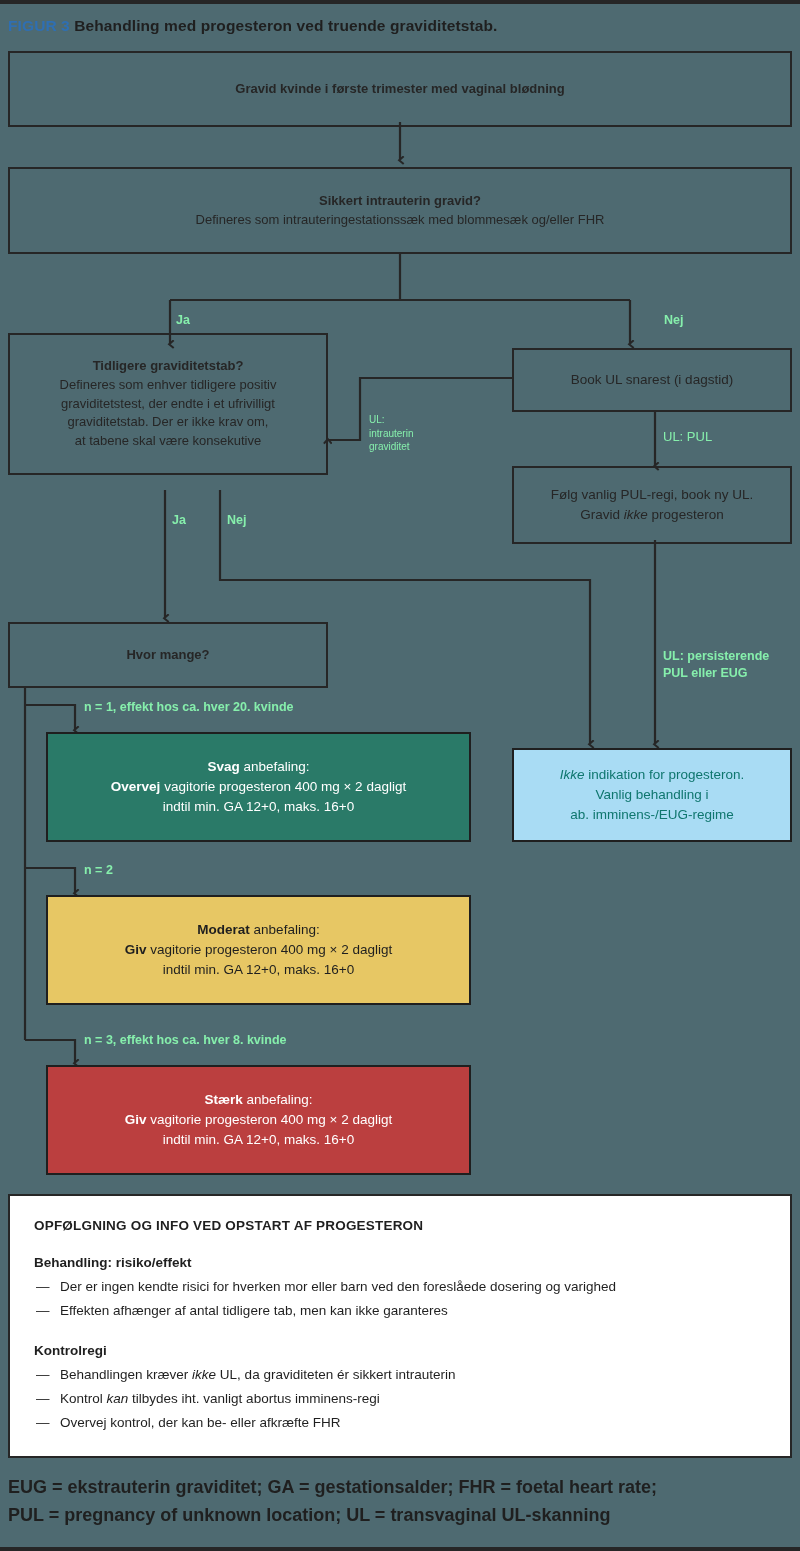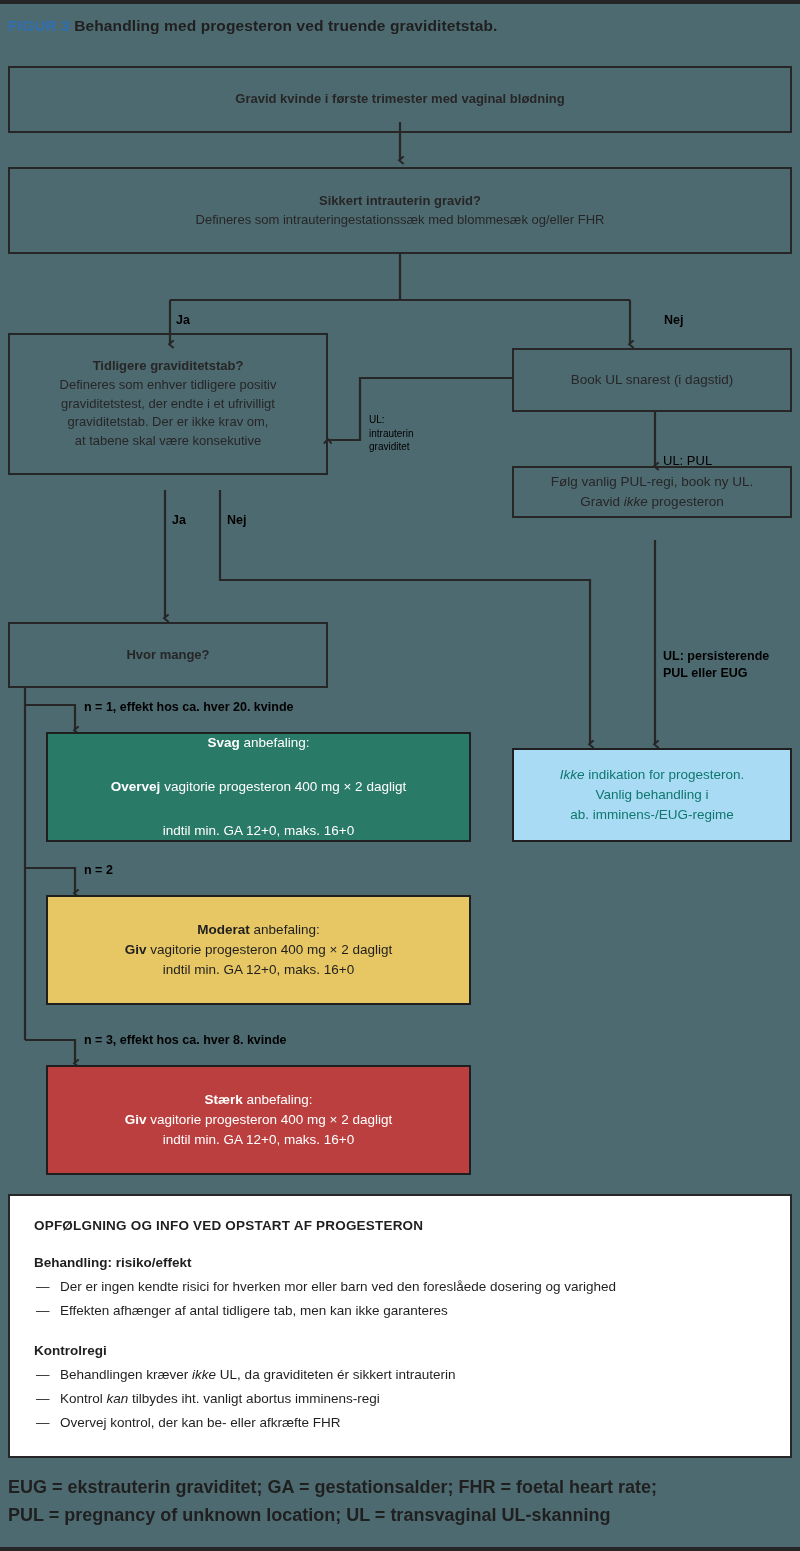--- a/index.html
+++ b/index.html
@@ -38,29 +38,29 @@
     display:flex;flex-direction:column;
     align-items:center;justify-content:center;
     text-align:center;
     font-size:13px;
     line-height:1.45;
     padding:6px 10px;
     background:transparent;
   }
   .box .hd{font-weight:bold;}
   .box .ln{display:block;}
-  .b-green{background:#2a7a68;color:#ffffff;border-color:#1f1f1f;gap:24px;}
+  .b-green{background:#2a7a68;color:#ffffff;border-color:#1f1f1f;}
   .b-yellow{background:#e7c764;color:#1f1f1f;border-color:#1f1f1f;}
   .b-red{background:#bb3f3f;color:#ffffff;border-color:#1f1f1f;}
   .b-blue{background:#a9dcf4;color:#0f766e;border-color:#1f1f1f;}
   .rec{font-size:13.5px;line-height:1.5;}
 
   
   .elabel{
-    position:absolute;font-size:12.5px;font-weight:bold;color:#000000;
+    position:absolute;font-size:12.5px;font-weight:bold;color:#86efac;
     line-height:1.35;white-space:pre-line;
   }
   .elabel.plain{font-weight:normal;}
 
   
   .panel{
     position:absolute;left:8px;top:1194px;width:784px;height:264px;
     background:#ffffff;border:2px solid #262626;box-sizing:border-box;
     padding:22px 24px 10px 24px;
     color:#1f1f1f;
@@ -120,42 +120,42 @@
 
       <path d="M655,540 L655,744" marker-end="url(#ah)"></path>
 
       <path d="M25,688 L25,1040"></path>
       <path d="M25,705 L75,705 L75,730" marker-end="url(#ah)"></path>
       <path d="M25,868 L75,868 L75,893" marker-end="url(#ah)"></path>
       <path d="M25,1040 L75,1040 L75,1063" marker-end="url(#ah)"></path>
     </g>
   </svg>
 
-  <div class="box" style="left:8px;top:66px;width:784px;height:67px;">
+  <div class="box" style="left:8px;top:51px;width:784px;height:76px;">
     <span class="hd">Gravid kvinde i første trimester med vaginal blødning</span>
   </div>
 
   <div class="box" style="left:8px;top:167px;width:784px;height:87px;">
     <span class="hd">Sikkert intrauterin gravid?</span>
     <span class="ln">Defineres som intrauteringestationssæk med blommesæk og/eller FHR</span>
   </div>
 
   <div class="box" style="left:8px;top:333px;width:320px;height:142px;">
     <span class="hd">Tidligere graviditetstab?</span>
     <span class="ln">Defineres som enhver tidligere positiv</span>
     <span class="ln">graviditetstest, der endte i et ufrivilligt</span>
     <span class="ln">graviditetstab. Der er ikke krav om,</span>
     <span class="ln">at tabene skal være konsekutive</span>
   </div>
 
   <div class="box" style="left:512px;top:348px;width:280px;height:64px;font-size:13.5px;text-align:center;">
     <span class="ln">Book UL snarest (i dagstid)</span>
   </div>
 
-  <div class="box" style="left:512px;top:466px;width:280px;height:52px;font-size:13.5px;">
+  <div class="box" style="left:512px;top:466px;width:280px;height:78px;font-size:13.5px;">
     <span class="ln">Følg vanlig PUL-regi, book ny UL.</span>
     <span class="ln"><span>Gravid </span><em>ikke</em><span> progesteron</span></span>
   </div>
 
   <div class="box" style="left:8px;top:622px;width:320px;height:66px;">
     <span class="hd">Hvor mange?</span>
   </div>
 
   <div class="box b-green rec" style="left:46px;top:732px;width:425px;height:110px;">
     <span class="ln"><b>Svag</b><span> anbefaling:</span></span>
@@ -179,21 +179,21 @@
     <span class="ln"><b>Stærk</b><span> anbefaling:</span></span>
     <span class="ln"><b>Giv</b><span> vagitorie progesteron 400 mg × 2 dagligt</span></span>
     <span class="ln">indtil min. GA 12+0, maks. 16+0</span>
   </div>
 
   <div class="elabel" style="left:176px;top:312px;">Ja</div>
   <div class="elabel" style="left:664px;top:312px;">Nej</div>
   <div class="elabel plain" style="left:369px;top:413px;font-size:10px;">UL:
 intrauterin
 graviditet</div>
-  <div class="elabel plain" style="left:663px;top:428px;font-size:13px;margin-top:24px;">UL: PUL</div>
+  <div class="elabel plain" style="left:663px;top:428px;font-size:13px;">UL: PUL</div>
   <div class="elabel" style="left:172px;top:512px;">Ja</div>
   <div class="elabel" style="left:227px;top:512px;">Nej</div>
   <div class="elabel" style="left:663px;top:648px;">UL: persisterende
 PUL eller EUG</div>
   <div class="elabel" style="left:84px;top:699px;">n = 1, effekt hos ca. hver 20. kvinde</div>
   <div class="elabel" style="left:84px;top:862px;">n = 2</div>
   <div class="elabel" style="left:84px;top:1032px;">n = 3, effekt hos ca. hver 8. kvinde</div>
 
   <div class="panel">
     <h3>OPFØLGNING OG INFO VED OPSTART AF PROGESTERON</h3>

